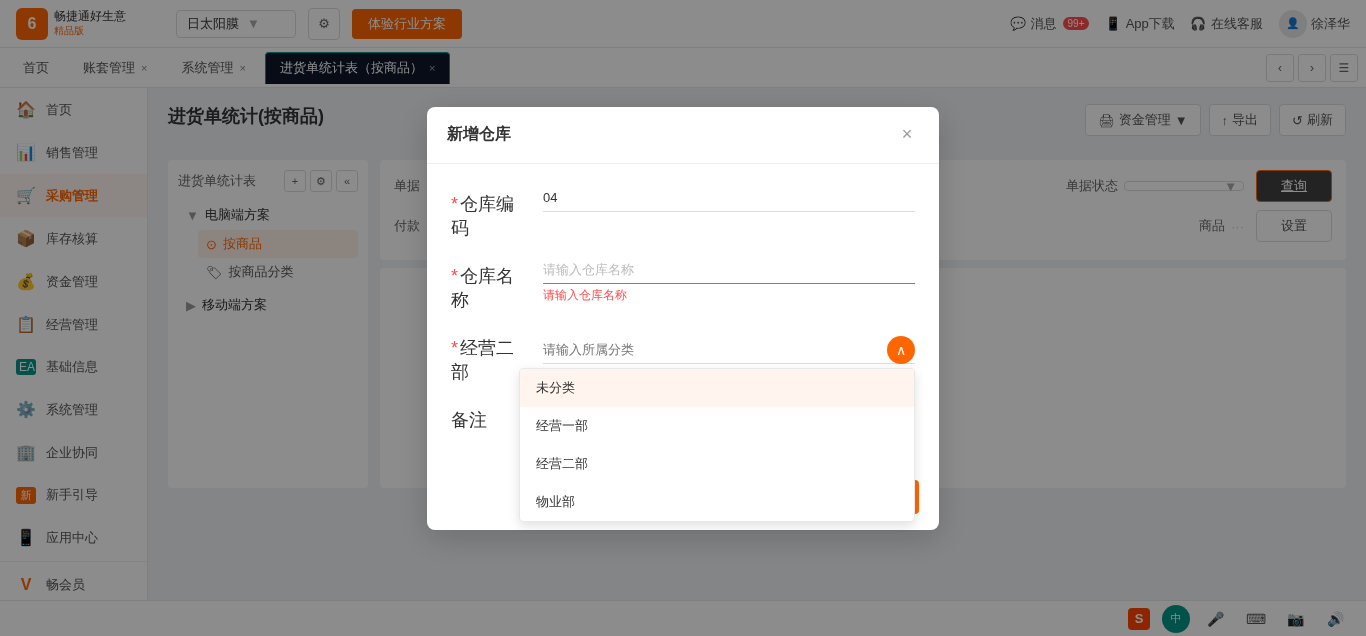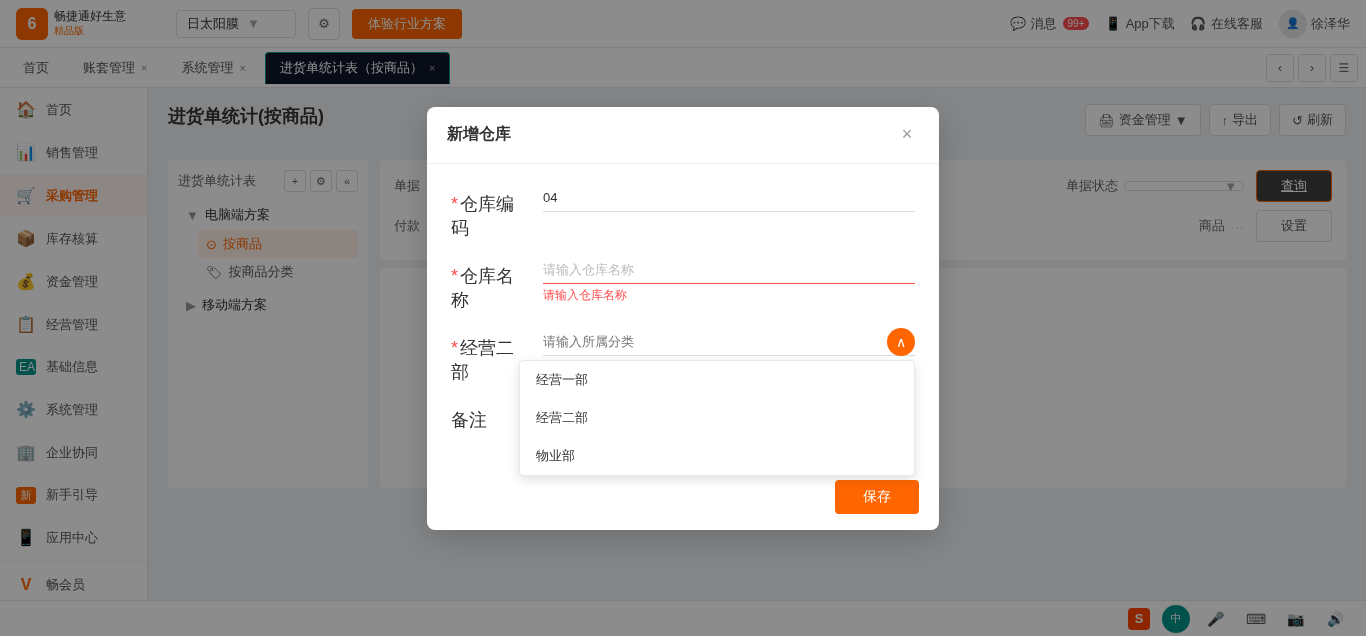--- a/index.html
+++ b/index.html
@@ -350,20 +350,21 @@
     }
     .form-input::placeholder { color: #bbb; }
     .error-msg {
       color: #ff4d4f;
       font-size: 12px;
       margin-top: 3px;
     }
 
     .select-wrapper {
       position: relative;
+      margin-top: 8px;
     }
     .select-input {
       width: 100%;
       border: none;
       border-bottom: 1px solid #ddd;
       padding: 6px 30px 6px 0;
       font-size: 13px;
       outline: none;
       color: #bbb;
       background: transparent;
@@ -721,20 +722,23 @@
       </div>
 
       <div class="form-row" style="position:relative;">
         <label class="form-label required">经营二部</label>
         <div class="form-control select-wrapper">
           <input type="text" class="select-input" placeholder="请输入所属分类" style="">
           <div class="select-arrow">∧</div>
 
           
           <div class="dropdown-list">
+            <div class="dropdown-item selected">
+              <span>未分类</span>
+            </div>
             <div class="dropdown-item">
               <span>经营一部</span>
             </div>
             <div class="dropdown-item">
               <span>经营二部</span>
             </div>
             <div class="dropdown-item">
               <span>物业部</span>
             </div>
           </div>

